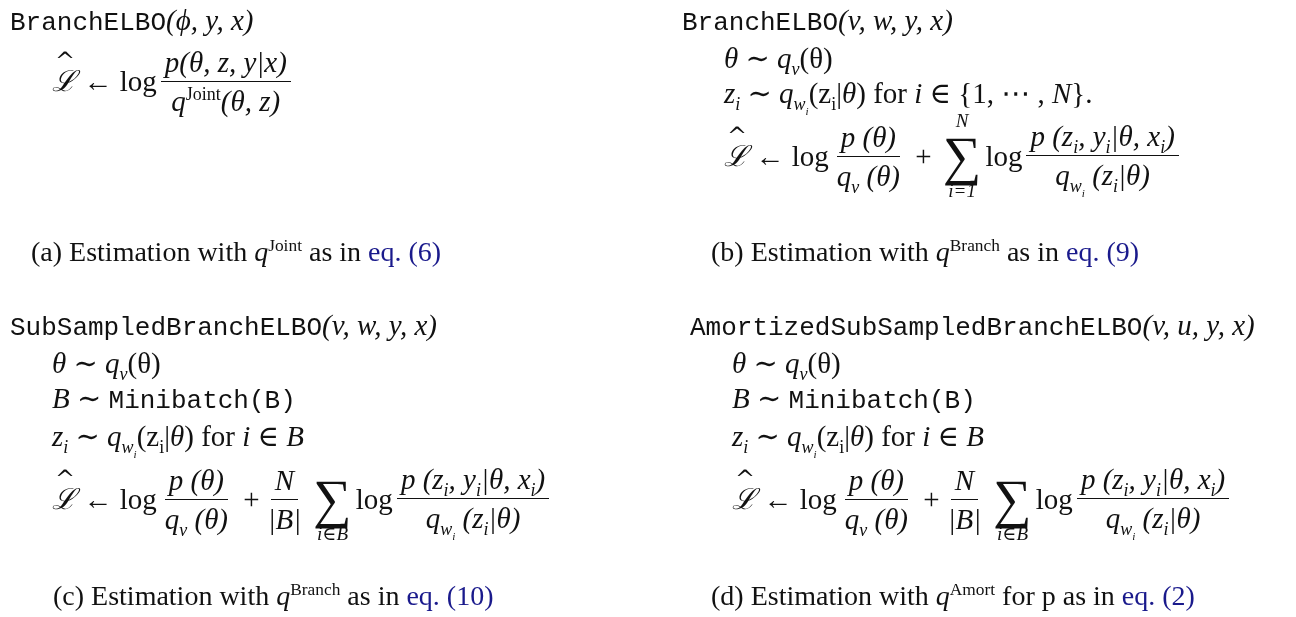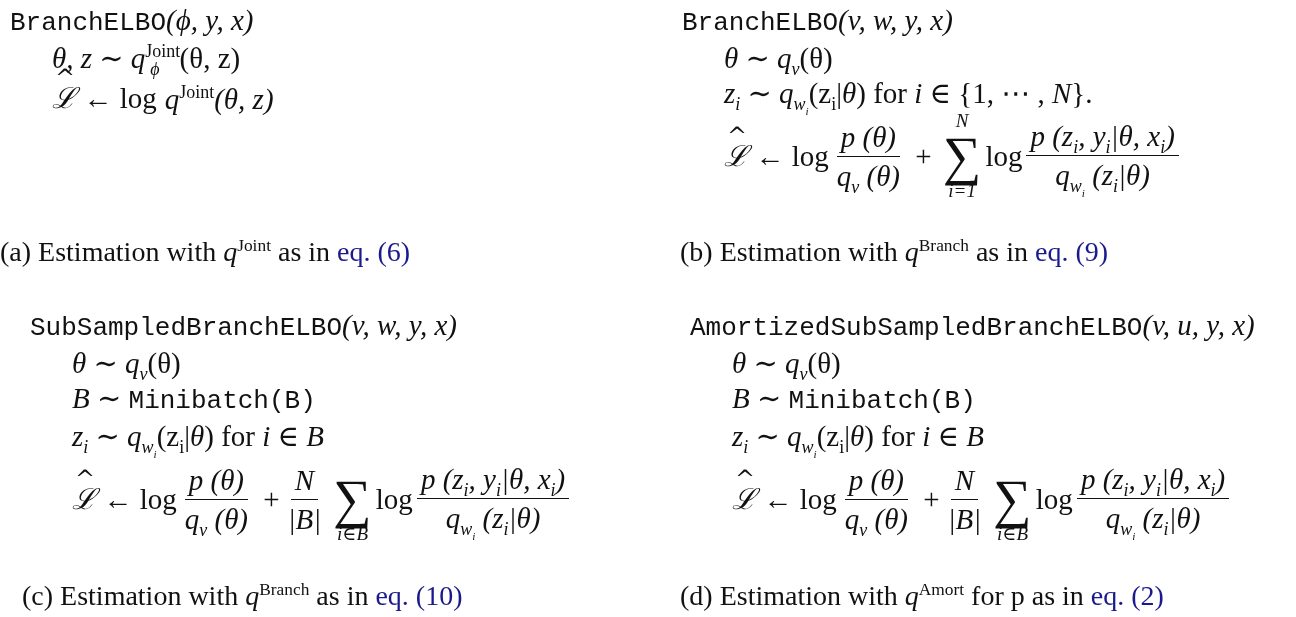--- a/index.html
+++ b/index.html
@@ -15,37 +15,35 @@
   sub, sup { font-size:62%; line-height:0; }
   .frac { display:inline-flex; flex-direction:column; align-items:center; vertical-align:middle; margin:0 4px; }
   .frac .num { border-bottom:1.6px solid #111; padding:0 4px 2px; line-height:34px; }
   .frac .den { padding:2px 4px 0; line-height:34px; }
   .sum { display:inline-flex; flex-direction:column; align-items:center; vertical-align:middle; margin:0 4px; }
   .sum .sig { font-size:54px; line-height:50px; }
   .sum .lim { font-size:19px; line-height:20px; font-style:italic; }
   .sum .lim.empty { visibility:hidden; }
   .hat { position:relative; display:inline-block; font-family:"DejaVu Serif",serif; font-style:italic; }
   .hat::before { content:"^"; position:absolute; left:3px; top:-20px; font-style:normal; font-size:24px; }
-  .caption { font-size:28px; white-space:nowrap; }
+  .caption { font-size:28px; white-space:nowrap;padding-left:31px; }
   .link { color:#1a1a8c; }
   .eqline { display:flex; align-items:center; }
 </style>
 </head>
 <body>
 
 <div class="panel algo" style="left:10px; top:3px;">
   <div class="line">
     <span class="tt">BranchELBO</span><span class="m">(ϕ, y, x)</span>
   </div>
-  <div class="line indent">
-    <span class="m">θ, z ∼ q</span><sup class="up">Joint</sup><sub class="m" style="margin-left:-30px">ϕ</sub><span style="margin-left:20px">(θ, z)</span>
-  </div>
   <div class="line indent eqline" style="margin-top:4px;">
     <span class="hat">ℒ</span>&nbsp;← log
     <span class="frac">
+      <span class="num m">p(θ, z, y|x)</span>
       <span class="den"><span class="m">q</span><sup class="up">Joint</sup><span class="m">(θ, z)</span></span>
     </span>
   </div>
 </div>
 <div class="panel caption" style="left:0px; top:236px;">
   <span>(a) Estimation with </span><span class="m">q</span><sup class="up">Joint</sup><span> as in </span><span class="link">eq. (6)</span>
 </div>
 
 <div class="panel algo" style="left:682px; top:3px;">
   <div class="line">
@@ -73,21 +71,21 @@
     <span class="frac">
         <span class="num m">p (z<sub>i</sub>, y<sub>i</sub>|θ, x<sub>i</sub>)</span>
         <span class="den m">q<sub>w<sub>i</sub></sub> (z<sub>i</sub>|θ)</span>
       </span>
   </div>
 </div>
 <div class="panel caption" style="left:680px; top:236px;">
   <span>(b) Estimation with </span><span class="m">q</span><sup class="up">Branch</sup><span> as in </span><span class="link">eq. (9)</span>
 </div>
 
-<div class="panel algo" style="left:10px; top:308px;margin-left:20px;">
+<div class="panel algo" style="left:10px; top:308px;">
   <div class="line">
     <span class="tt">SubSampledBranchELBO</span><span class="m">(v, w, y, x)</span>
   </div>
   <div class="line indent"><span class="m">θ ∼ q<sub>v</sub></span>(θ)</div>
   <div class="line indent"><span class="m">B</span> ∼ <span class="tt">Minibatch(B)</span></div>
   <div class="line indent"><span class="m">z<sub>i</sub> ∼ q<sub>w<sub>i</sub></sub></span>(z<sub>i</sub>|<span class="m">θ</span>) for <span class="m">i</span> ∈ <span class="m">B</span></div>
   <div class="line indent eqline">
     <span class="hat">ℒ</span>&nbsp;← log
     <span class="frac">
         <span class="num m">p (θ)</span>

